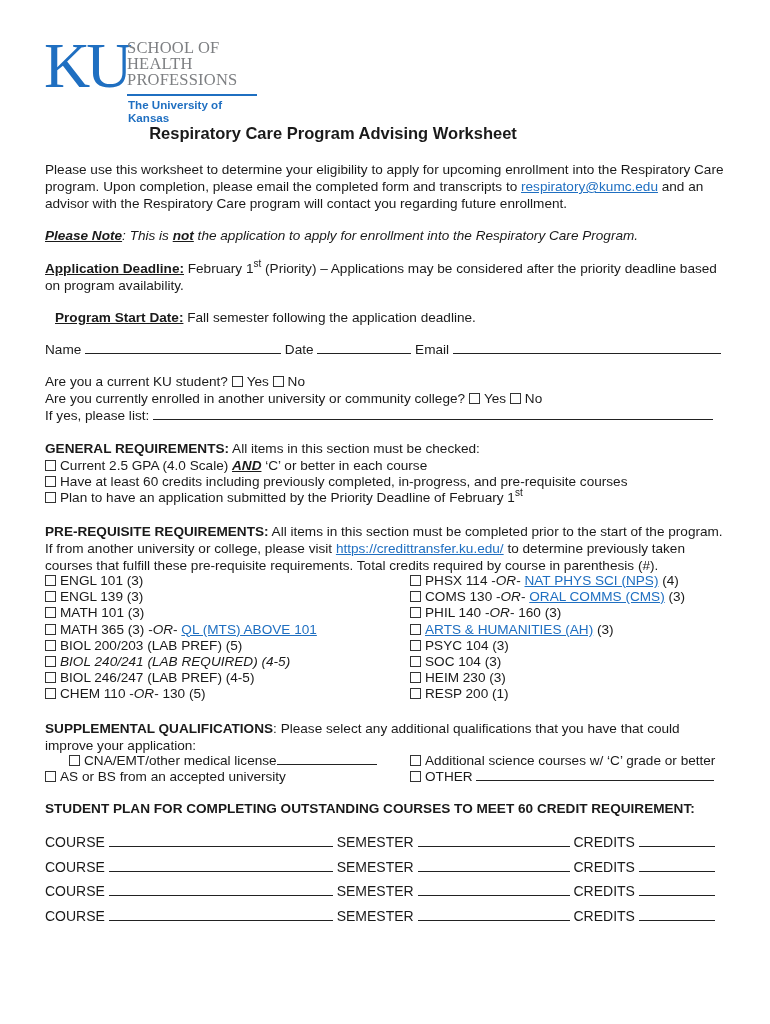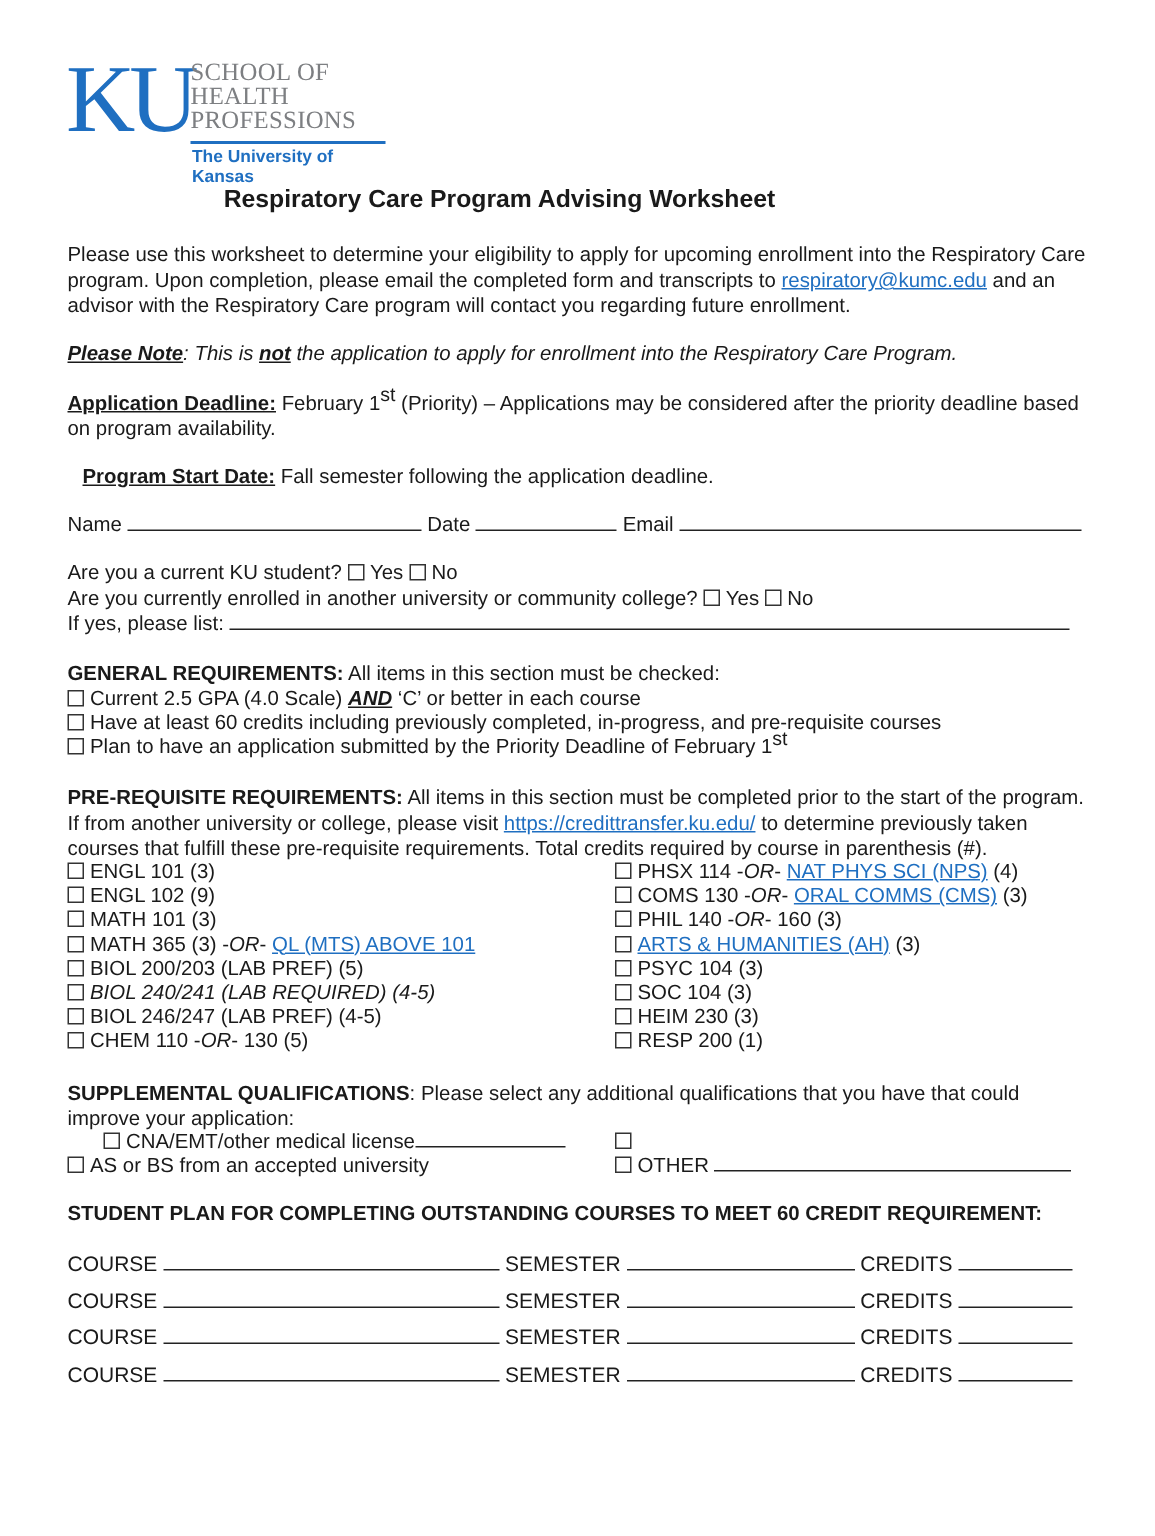--- a/index.html
+++ b/index.html
@@ -14,21 +14,21 @@
   .logo .uni { position: absolute; left: 84px; top: 60px; color: #1f6fc1; font-weight: bold; font-size: 11.6px; }
   h1 { position: absolute; left: 0; width: 666px; top: 124px; margin: 0; text-align: center;
        font-size: 16.5px; font-weight: bold; }
   .para { position: absolute; left: 45px; width: 680px; line-height: 17px; }
   .link { color: #1f6fc1; text-decoration: underline; }
   .u { text-decoration: underline; font-weight: bold; }
   .cb { display: inline-block; width: 11px; height: 11px; border: 1.3px solid #333; vertical-align: -1px;
         margin-right: 4px; box-sizing: border-box; background: #fff; }
   .row { position: absolute; line-height: 16.2px; white-space: nowrap; }
   .line { display: inline-block; border-bottom: 1px solid #222; height: 11px; vertical-align: baseline; }
-  sup { font-size: 13px; line-height: 0; }
+  sup { font-size: 10px; line-height: 0; }
   .plan-row { position: absolute; left: 45px; font-size: 14px; white-space: nowrap; }
 </style>
 </head>
 <body>
 
 <div class="logo">
   <div class="ku">KU</div>
   <div class="school">
     <div>SCHOOL OF</div>
     <div>HEALTH</div>
@@ -74,42 +74,42 @@
 
 <div class="row" style="left:45px; top:441px;"><b>GENERAL REQUIREMENTS:</b><span> All items in this section must be checked:</span></div>
 <div class="row" style="left:45px; top:458px;"><span class="cb"></span><span>Current 2.5 GPA (4.0 Scale) </span><b style="font-style:italic;text-decoration:underline;">AND</b><span> ‘C’ or better in each course</span></div>
 <div class="row" style="left:45px; top:474px;"><span class="cb"></span><span>Have at least 60 credits including previously completed, in-progress, and pre-requisite courses</span></div>
 <div class="row" style="left:45px; top:490px;"><span class="cb"></span><span>Plan to have an application submitted by the Priority Deadline of February 1</span><sup>st</sup></div>
 
 <div class="para" style="top:523px;"><b>PRE-REQUISITE REQUIREMENTS:</b><span> All items in this section must be completed prior to the start of the program. If from another university or college, please visit </span><a class="link">https://credittransfer.ku.edu/</a><span> to determine previously taken courses that fulfill these pre-requisite requirements. Total credits required by course in parenthesis (#).</span></div>
 
 <div id="prereq-left">
     <div class="row" style="left: 45px; top: 573px;"><span class="cb"></span><span>ENGL 101 (3)</span></div>
-    <div class="row" style="left: 45px; top: 589.2px;"><span class="cb"></span><span>ENGL 102 (9)</span></div>
+    <div class="row" style="left: 45px; top: 589.2px;"><span class="cb"></span><span>ENGL 139 (3)</span></div>
     <div class="row" style="left: 45px; top: 605.4px;"><span class="cb"></span><span>MATH 101 (3)</span></div>
     <div class="row" style="left: 45px; top: 621.6px;"><span class="cb"></span><span>MATH 365 (3) -</span><span style="font-style: italic;">OR</span><span>- </span><a class="link">QL (MTS) ABOVE 101</a></div>
     <div class="row" style="left: 45px; top: 637.8px;"><span class="cb"></span><span>BIOL 200/203 (LAB PREF) (5)</span></div>
     <div class="row" style="left: 45px; top: 654px; font-style: italic;"><span class="cb"></span><span>BIOL 240/241 (LAB REQUIRED) (4-5)</span></div>
     <div class="row" style="left: 45px; top: 670.2px;"><span class="cb"></span><span>BIOL 246/247 (LAB PREF) (4-5)</span></div>
     <div class="row" style="left: 45px; top: 686.4px;"><span class="cb"></span><span>CHEM 110 -</span><span style="font-style: italic;">OR</span><span>- 130 (5)</span></div>
   </div>
 <div id="prereq-right">
     <div class="row" style="left: 410px; top: 573px;"><span class="cb"></span><span>PHSX 114 -</span><span style="font-style: italic;">OR</span><span>- </span><a class="link">NAT PHYS SCI (NPS)</a><span> (4)</span></div>
     <div class="row" style="left: 410px; top: 589.2px;"><span class="cb"></span><span>COMS 130 -</span><span style="font-style: italic;">OR</span><span>- </span><a class="link">ORAL COMMS (CMS)</a><span> (3)</span></div>
     <div class="row" style="left: 410px; top: 605.4px;"><span class="cb"></span><span>PHIL 140 -</span><span style="font-style: italic;">OR</span><span>- 160 (3)</span></div>
     <div class="row" style="left: 410px; top: 621.6px;"><span class="cb"></span><a class="link">ARTS &amp; HUMANITIES (AH)</a><span> (3)</span></div>
     <div class="row" style="left: 410px; top: 637.8px;"><span class="cb"></span><span>PSYC 104 (3)</span></div>
     <div class="row" style="left: 410px; top: 654px;"><span class="cb"></span><span>SOC 104 (3)</span></div>
     <div class="row" style="left: 410px; top: 670.2px;"><span class="cb"></span><span>HEIM 230 (3)</span></div>
     <div class="row" style="left: 410px; top: 686.4px;"><span class="cb"></span><span>RESP 200 (1)</span></div>
   </div>
 
 <div class="para" style="top:720px;"><b>SUPPLEMENTAL QUALIFICATIONS</b><span>: Please select any additional qualifications that you have that could improve your application:</span></div>
 <div class="row" style="left:45px; top:753px;padding-left:24px;"><span class="cb"></span><span>CNA/EMT/other medical license</span><span class="line" style="width:100px;"></span></div>
-<div class="row" style="left:410px; top:753px;"><span class="cb"></span></div>
+<div class="row" style="left:410px; top:753px;"><span class="cb"></span><span>Additional science courses w/ ‘C’ grade or better</span></div>
 <div class="row" style="left:45px; top:769px;"><span class="cb"></span><span>AS or BS from an accepted university</span></div>
 <div class="row" style="left:410px; top:769px;"><span class="cb"></span><span>OTHER</span> <span class="line" style="width:238px;"></span></div>
 
 <div class="row" style="left:45px; top:801px; font-weight:bold;">STUDENT PLAN FOR COMPLETING OUTSTANDING COURSES TO MEET 60 CREDIT REQUIREMENT:</div>
 <div id="plan-rows">
     <div class="plan-row" style="top: 834px;"><span>COURSE</span> <span class="line" style="width:224px;"></span> <span>SEMESTER</span> <span class="line" style="width:152px;"></span> <span>CREDITS</span> <span class="line" style="width:76px;"></span></div>
     <div class="plan-row" style="top: 858.5px;"><span>COURSE</span> <span class="line" style="width:224px;"></span> <span>SEMESTER</span> <span class="line" style="width:152px;"></span> <span>CREDITS</span> <span class="line" style="width:76px;"></span></div>
     <div class="plan-row" style="top: 883px;"><span>COURSE</span> <span class="line" style="width:224px;"></span> <span>SEMESTER</span> <span class="line" style="width:152px;"></span> <span>CREDITS</span> <span class="line" style="width:76px;"></span></div>
     <div class="plan-row" style="top: 907.5px;"><span>COURSE</span> <span class="line" style="width:224px;"></span> <span>SEMESTER</span> <span class="line" style="width:152px;"></span> <span>CREDITS</span> <span class="line" style="width:76px;"></span></div>
   </div>

